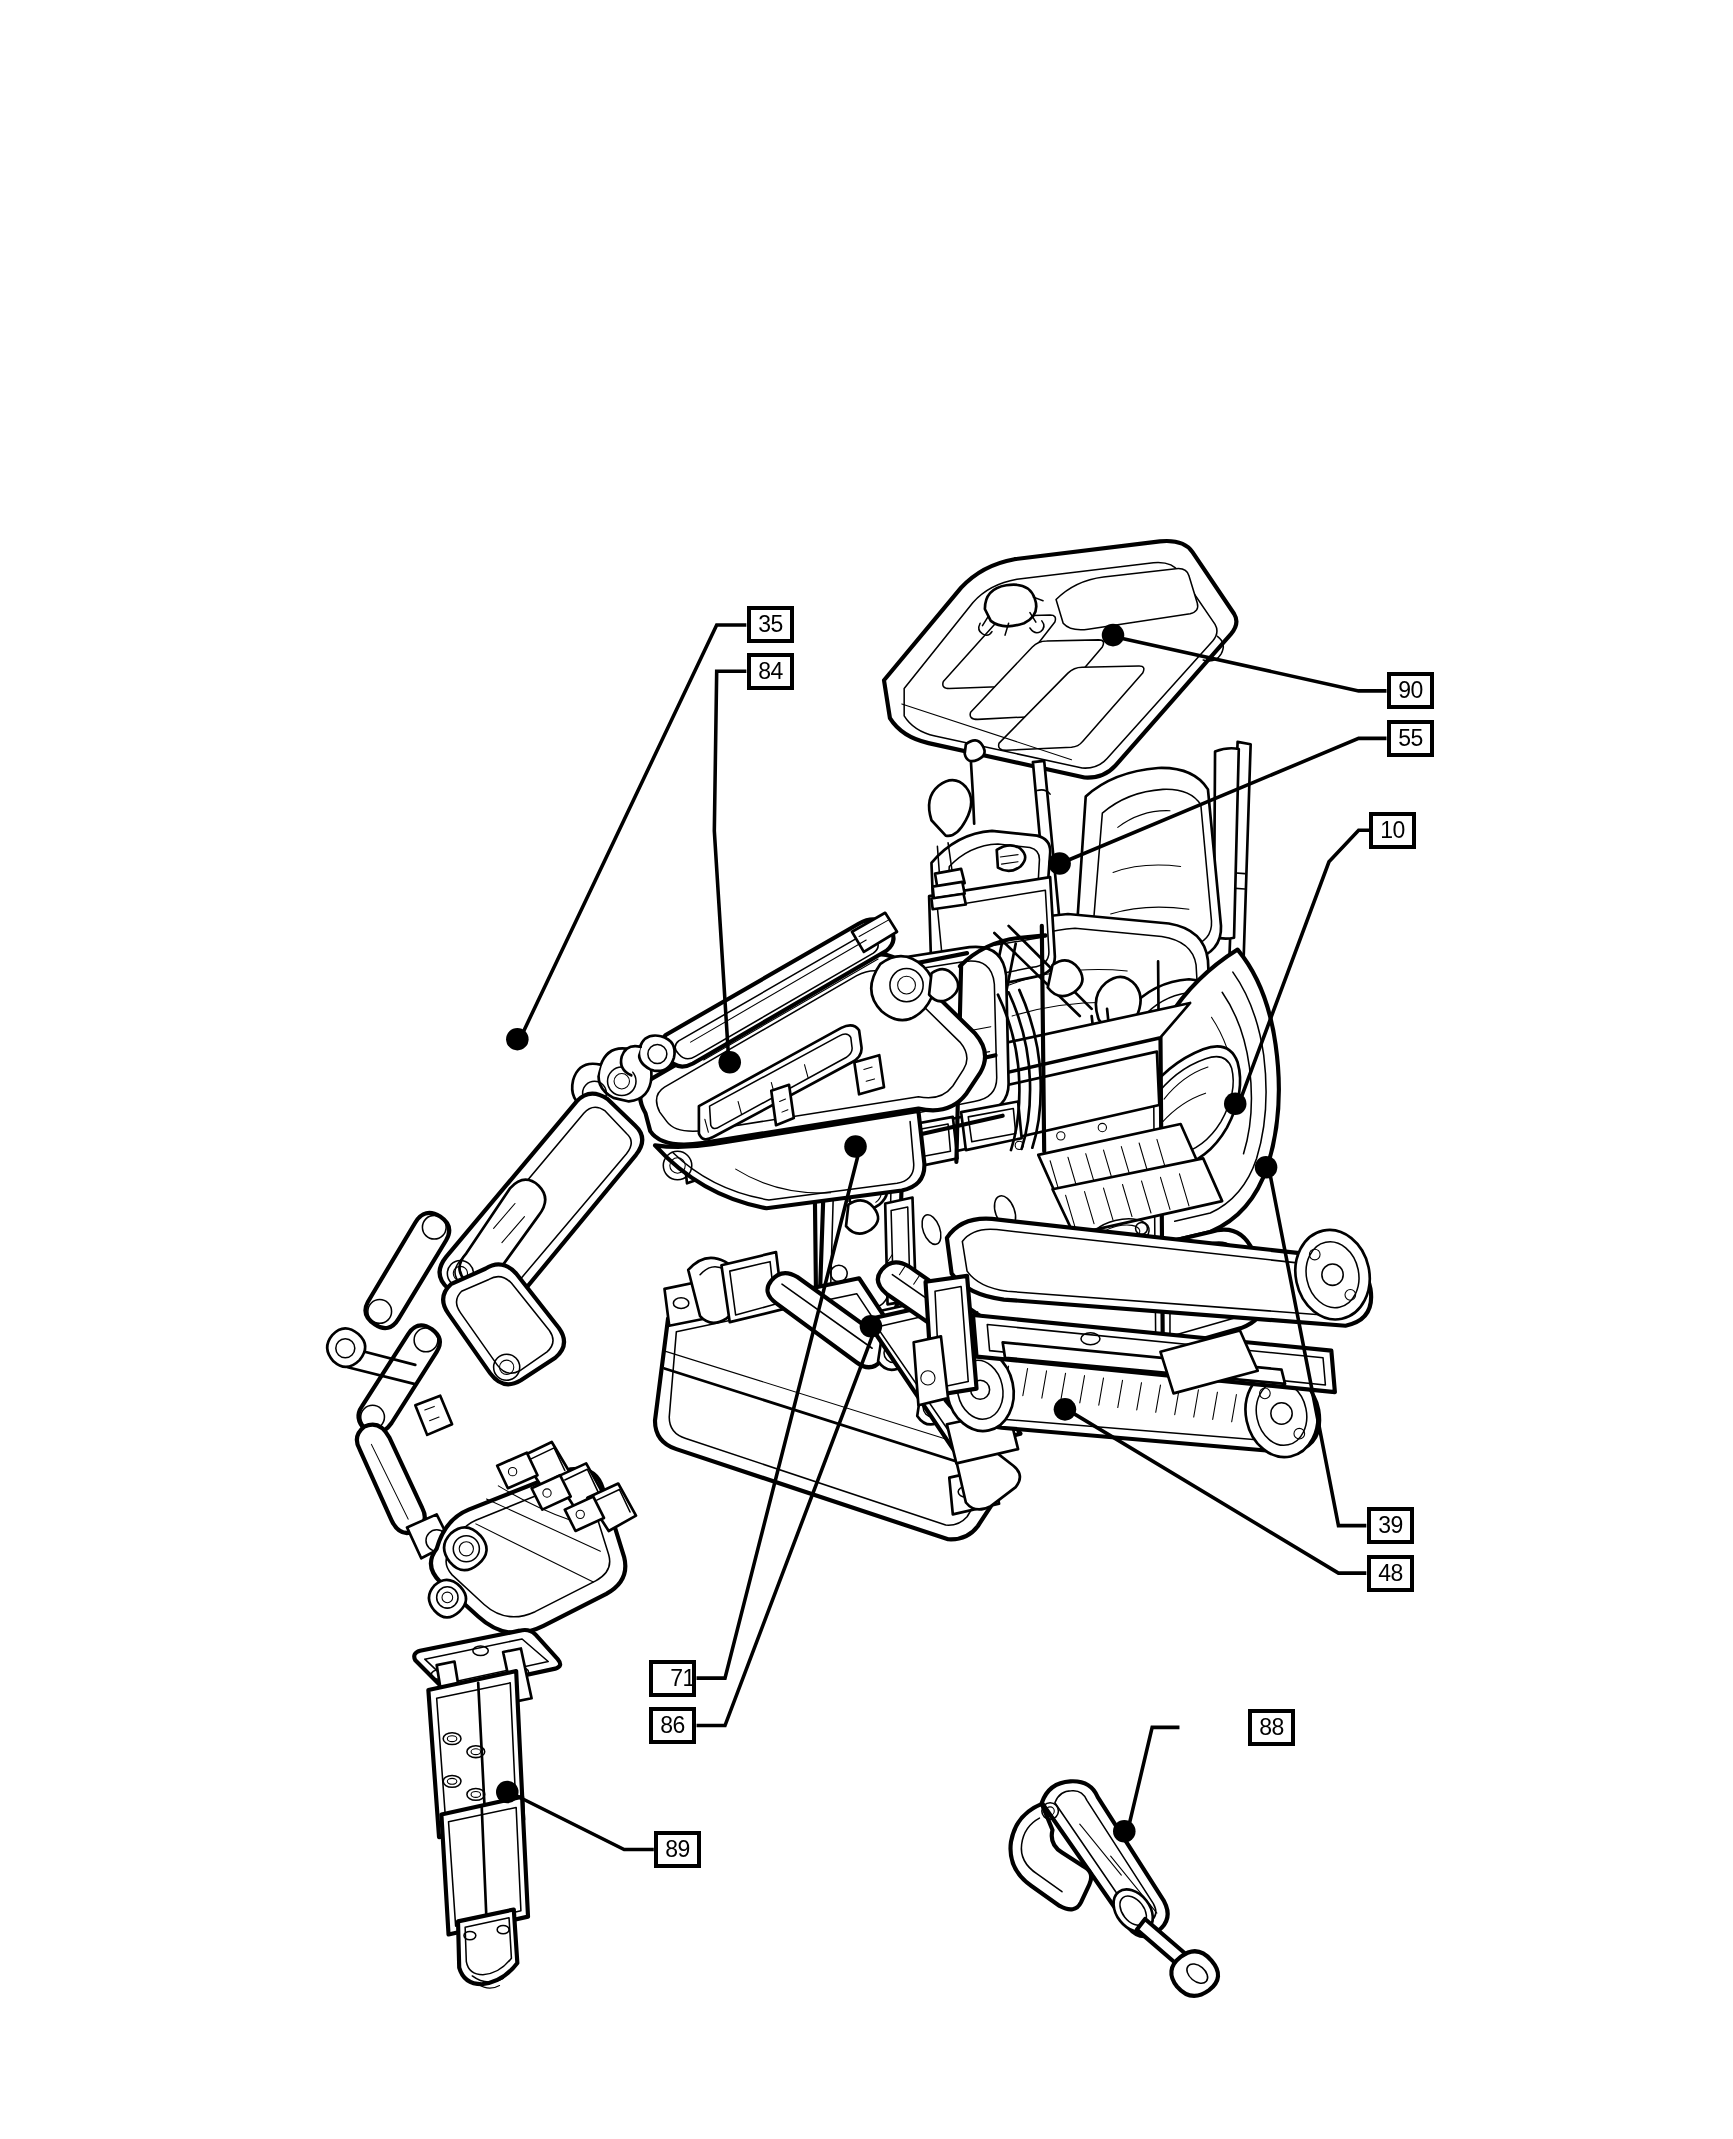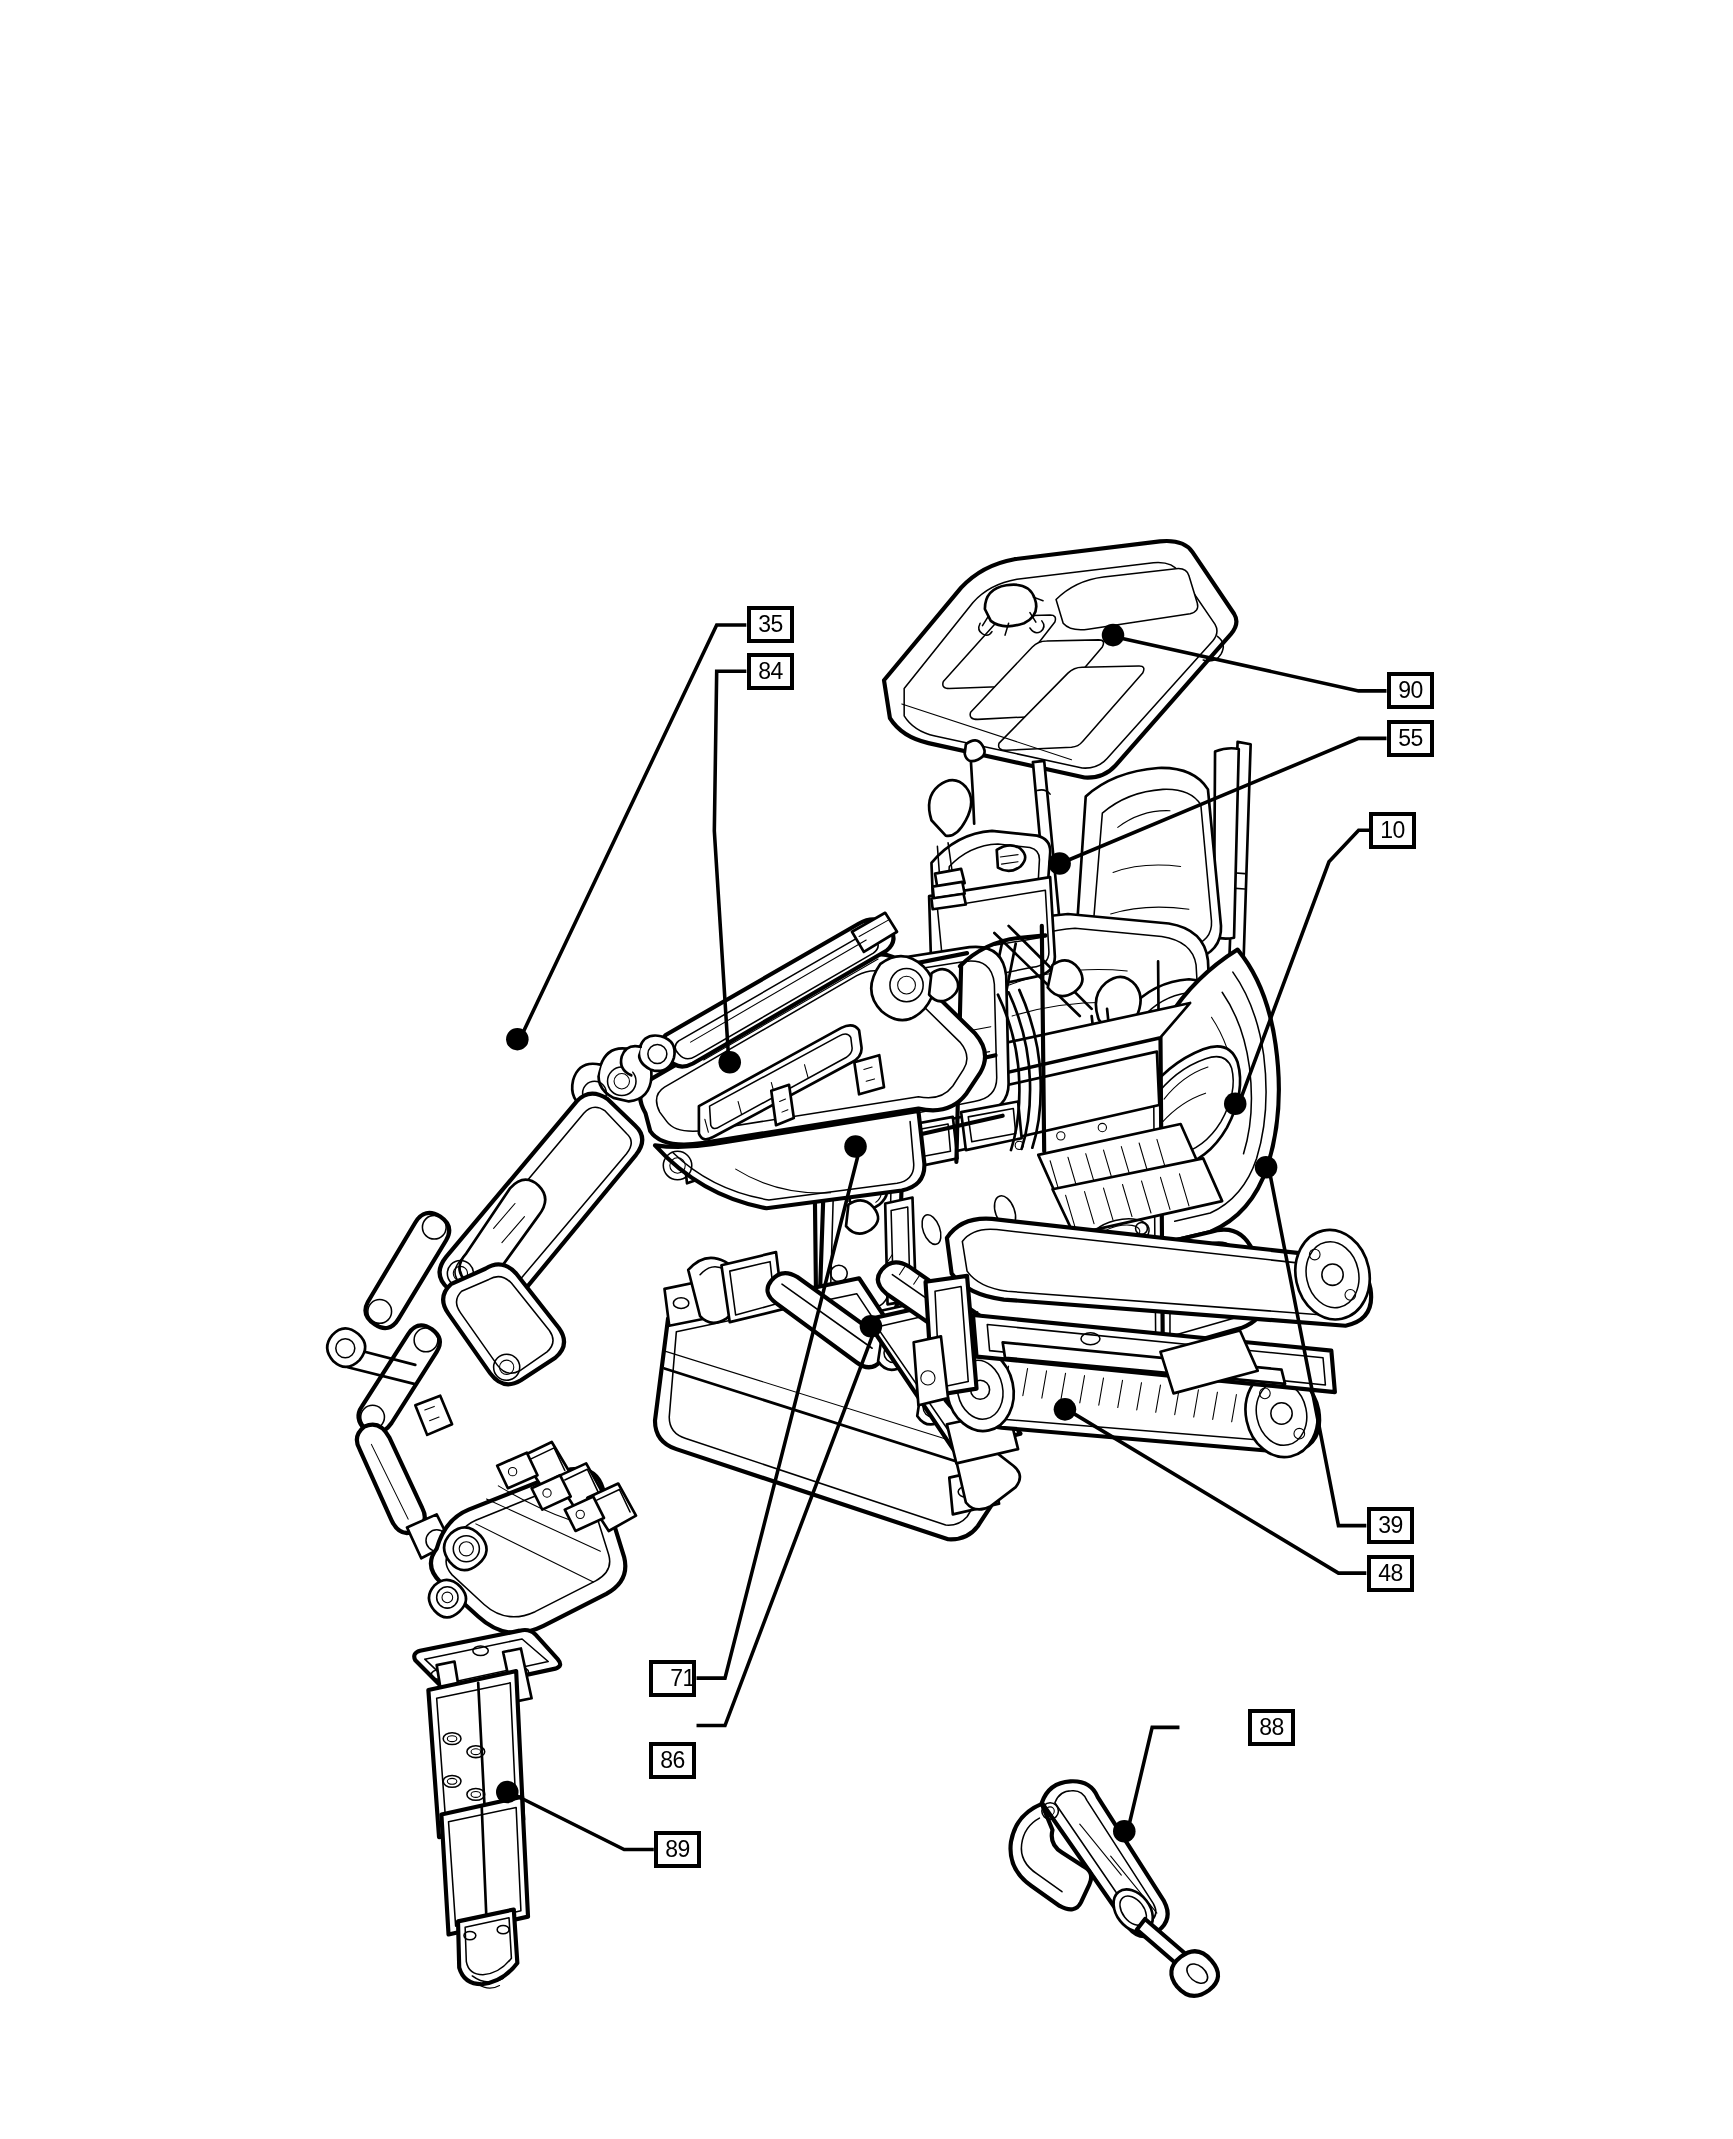--- a/index.html
+++ b/index.html
@@ -581,18 +581,18 @@
   </svg>
 
   <div class="callout-box" style="left:747px;top:606px;">35</div>
   <div class="callout-box" style="left:747px;top:653px;">84</div>
   <div class="callout-box" style="left:1387px;top:672px;">90</div>
   <div class="callout-box" style="left:1387px;top:720px;">55</div>
   <div class="callout-box" style="left:1369px;top:812px;">10</div>
   <div class="callout-box" style="left:1367px;top:1507px;">39</div>
   <div class="callout-box" style="left:1367px;top:1555px;">48</div>
   <div class="callout-box" style="left:649px;top:1660px;padding-left:20px;">71</div>
-  <div class="callout-box" style="left:649px;top:1707px;margin-top:35px;">86</div>
+  <div class="callout-box" style="left:649px;top:1707px;">86</div>
   <div class="callout-box" style="left:654px;top:1831px;">89</div>
   <div class="callout-box" style="left:1248px;top:1709px;">88</div>
 
 </div>
 
 
 </body></html>

